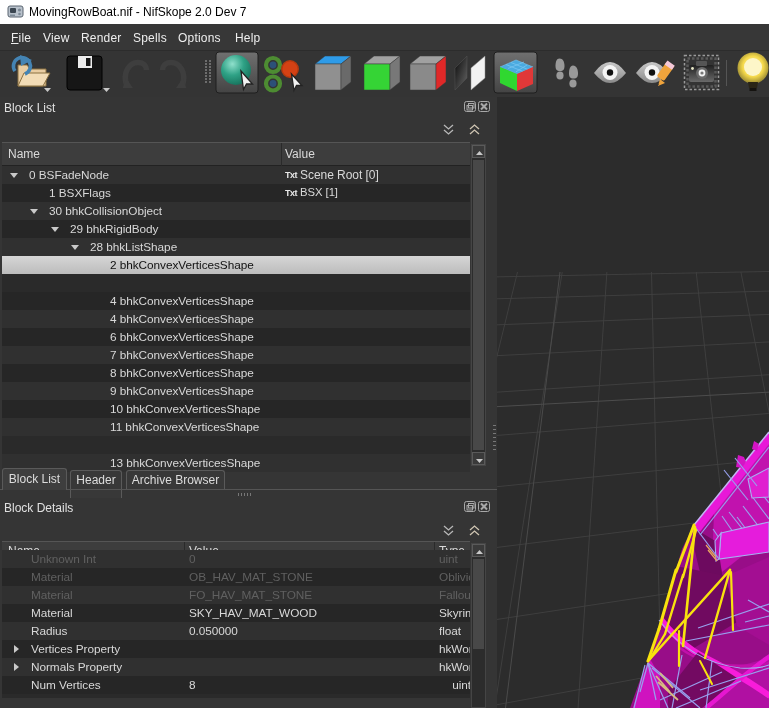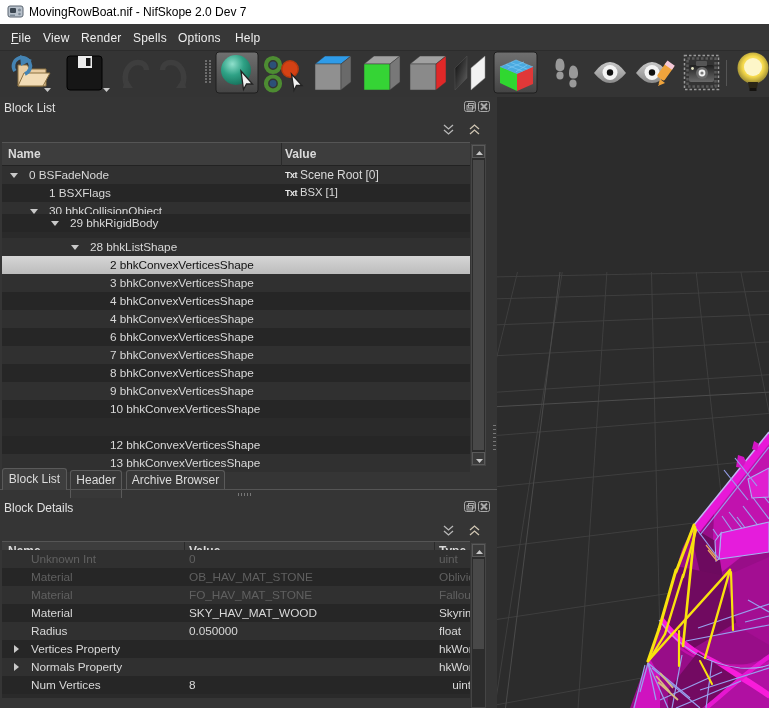--- a/index.html
+++ b/index.html
@@ -10,21 +10,21 @@
   #titlebar .txt { position:absolute; left:29px; top:5px; }
   #menubar { position:absolute; left:0; top:24px; width:769px; height:27px; background:#373737;
     color:#eeeeee; font-size:12px; border-bottom:1px solid #2c2c2c; }
   .menuitem { position:absolute; top:7px; letter-spacing:0.2px; }
   #toolbar { position:absolute; left:0; top:51px; width:769px; height:46px; background:#343434; }
   #dock { position:absolute; left:0; top:97px; width:497px; height:611px; background:#353535; }
   .paneltitle { position:absolute; font-size:12px; color:#e0e0e0; }
   .qtable { position:absolute; background:#2a2a2a; font-size:11.8px; letter-spacing:-0.05px; color:#d8d8d8; }
   .qhead { position:absolute; background:#3d3d3d; border-top:1px solid #555; border-bottom:1px solid #222;
     color:#dadada; font-size:12px; }
-  .qhead span { position:absolute; top:4px;font-weight:bold; }
+  .qhead span { position:absolute; top:4px; }
   .row { position:absolute; left:0; height:18px; width:100%; white-space:nowrap; overflow:hidden; }
   .r0 { background:#303030; }
   .r1 { background:#262626;text-align:right; }
   .rsel { background:linear-gradient(#d6d6d6,#bcbcbc); color:#111; }
   .cell { position:absolute; top:2px; }
   .arrow { display:inline-block; width:0; height:0; border-left:4px solid transparent; border-right:4px solid transparent; border-top:5px solid #c9c9c9; position:absolute; top:7px; }
   .arrowr { display:inline-block; width:0; height:0; border-top:4px solid transparent; border-bottom:4px solid transparent; border-left:5px solid #c9c9c9; position:absolute; top:5px; }
   .sbar { position:absolute; width:15px; background:#2c2c2c; border:1px solid #454545; }
   .sbtn { position:absolute; left:0; width:13px; height:13px; background:#3a3a3a; border:1px solid #5a5a5a; }
   .sthumb { position:absolute; left:1px; width:11px; background:#484848; }
@@ -258,34 +258,31 @@
 <span class="cell" style="left:47px">1 BSXFlags</span>
 <svg style="position:absolute;left:283px;top:3px" width="13" height="11" viewBox="0 0 13 11">
           <text x="0" y="9" font-size="9" font-weight="bold" fill="#e8e8e8" font-family="Liberation Sans" letter-spacing="-0.5">Txt</text>
         </svg>
 <span class="cell" style="left:298px;font-size:11.3px">BSX [1]</span>
 </div>
 <div class="row r0" style="top:36px">
 <span class="arrow" style="left:28px;border-top-color:#c9c9c9"></span>
 <span class="cell" style="left:47px">30 bhkCollisionObject</span>
 </div>
-<div class="row r1" style="top:48px">
+<div class="row r1" style="top:54px">
 <span class="arrow" style="left:49px;border-top-color:#c9c9c9"></span>
 <span class="cell" style="left:68px">29 bhkRigidBody</span>
 </div>
 <div class="row r0" style="top:72px">
 <span class="arrow" style="left:69px;border-top-color:#c9c9c9"></span>
 <span class="cell" style="left:88px">28 bhkListShape</span>
 </div>
 <div class="row rsel" style="top:90px">
 <span class="cell" style="left:108px">2 bhkConvexVerticesShape</span>
 </div>
-<div class="row r0" style="top:108px">
-<span class="cell" style="left:108px">3 bhkConvexVerticesShape</span>
-</div>
 <div class="row r1" style="top:126px">
 <span class="cell" style="left:108px">4 bhkConvexVerticesShape</span>
 </div>
 <div class="row r0" style="top:144px">
 <span class="cell" style="left:108px">4 bhkConvexVerticesShape</span>
 </div>
 <div class="row r1" style="top:162px">
 <span class="cell" style="left:108px">6 bhkConvexVerticesShape</span>
 </div>
 <div class="row r0" style="top:180px">
@@ -293,22 +290,22 @@
 </div>
 <div class="row r1" style="top:198px">
 <span class="cell" style="left:108px">8 bhkConvexVerticesShape</span>
 </div>
 <div class="row r0" style="top:216px">
 <span class="cell" style="left:108px">9 bhkConvexVerticesShape</span>
 </div>
 <div class="row r1" style="top:234px">
 <span class="cell" style="left:108px">10 bhkConvexVerticesShape</span>
 </div>
-<div class="row r1" style="top:270px">
-<span class="cell" style="left:108px">12 bhkConvexVerticesShape</span>
+<div class="row r0" style="top:252px">
+<span class="cell" style="left:108px">11 bhkConvexVerticesShape</span>
 </div>
 <div class="row r0" style="top:288px">
 <span class="cell" style="left:108px">13 bhkConvexVerticesShape</span>
 </div>
 </div>
 <div class="sbar" style="left:471px;top:47px;height:322px">
 <div class="sbtn" style="top:0px"><svg width="13" height="13">
           <path d="M3 8 L6.5 4 L10 8 Z" fill="#c8c8c8"></path>
         </svg></div>
 <div class="sthumb" style="top:15px;height:290px"></div>

